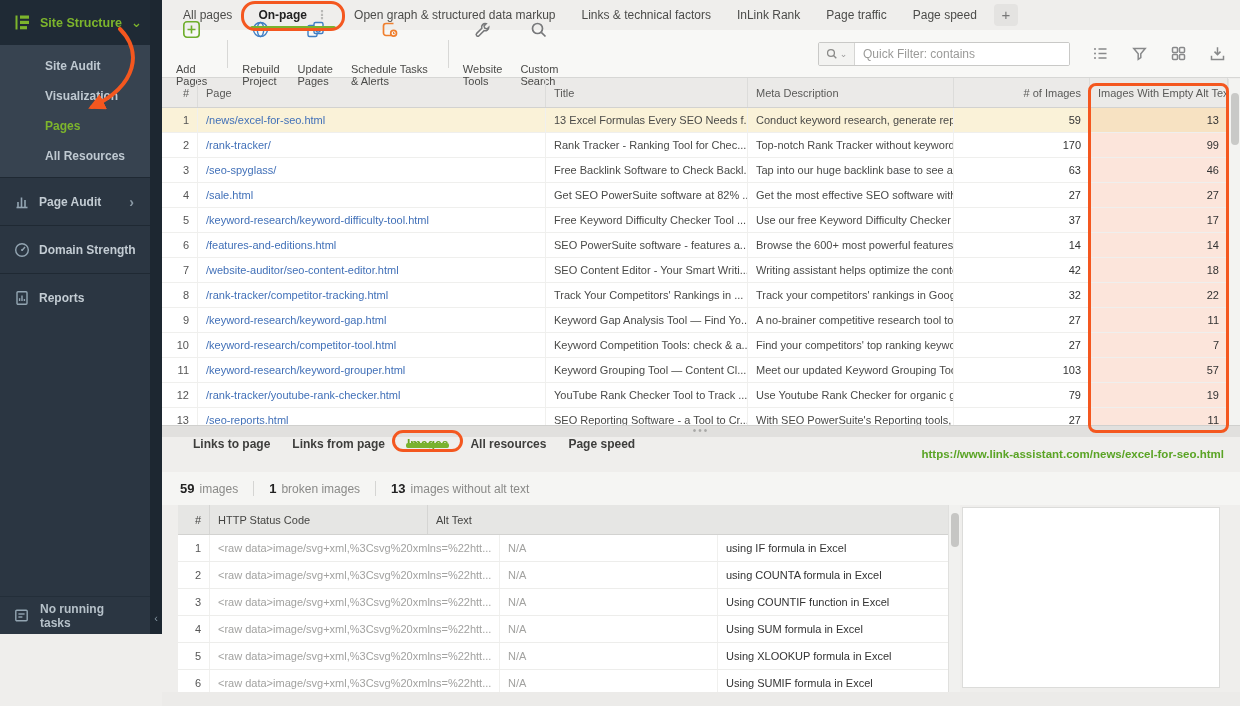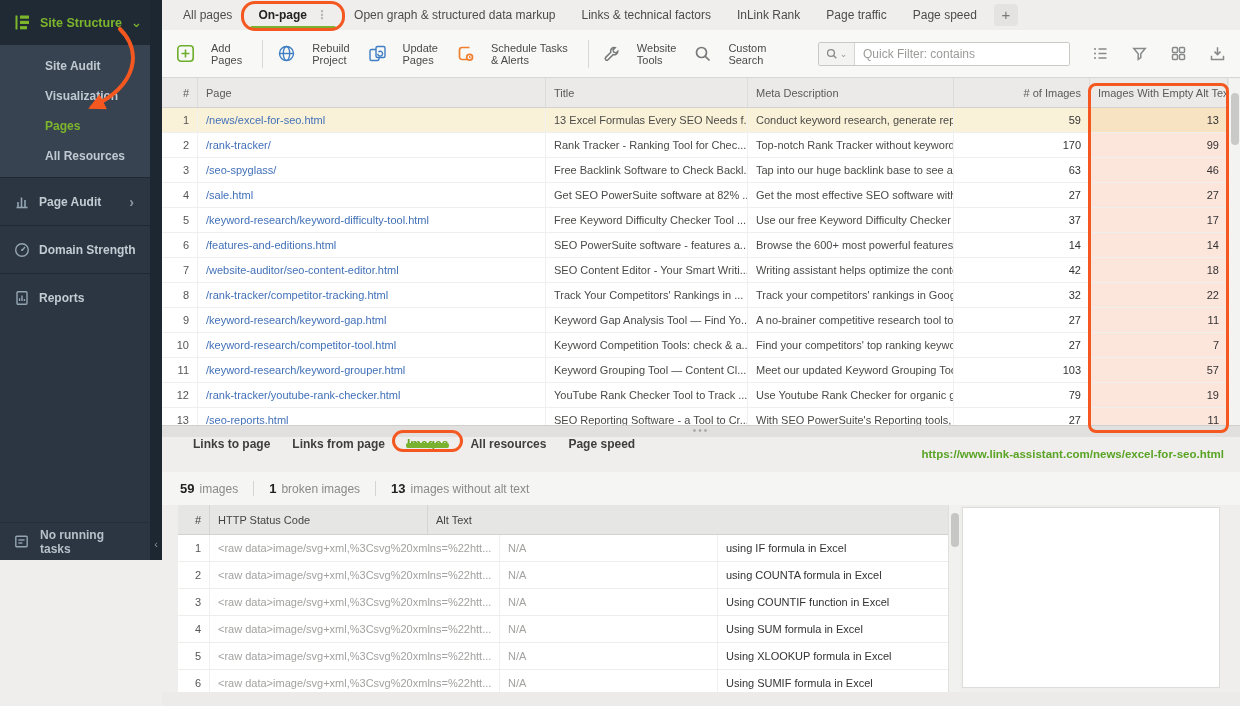--- a/index.html
+++ b/index.html
@@ -1,21 +1,21 @@
 <!DOCTYPE html>
 <html><head>
 <meta charset="utf-8">
 <style>
   * { margin:0; padding:0; box-sizing:border-box; }
   html,body { width:1240px; height:706px; overflow:hidden; }
   body { font-family:"Liberation Sans","DejaVu Sans",sans-serif; font-size:12px; color:#3c3c3a; background:#efeeec; }
   #app { position:relative; width:1240px; height:706px; }
 
   
-  #sidebar { position:absolute; left:0; top:0; width:162px; height:560px; background:#2b3642;border-radius:19px; }
+  #sidebar { position:absolute; left:0; top:0; width:162px; height:634px; background:#2b3642;border-radius:19px; }
   .sb-strip { position:absolute; right:0; top:0; bottom:0; width:12px; background:#1d2731; }
   .sb-collapse { position:absolute; bottom:10px; left:0; width:12px; text-align:center; color:#8494a0; font-size:11px; cursor:pointer; }
   .sb-header { height:45px; background:#1f2a35; display:flex; align-items:center; padding:0 14px; color:#7db52c; font-weight:bold; font-size:12.5px; position:relative; }
   .sb-header .lbl { margin-left:9px; }
   .sb-header .chev { position:absolute; right:20px; color:#7db52c; font-size:13px; }
   .sb-sub { background:#374350; padding:6px 0; width:150px; }
   .sb-subitem { height:30px; line-height:30px; padding-left:45px; color:#bfc9d1; font-weight:bold; font-size:12px; cursor:pointer; }
   .sb-subitem.active span { color:#7db52c; }
   .sb-section { height:48px; width:150px; display:flex; align-items:center; padding:0 14px; color:#c3ccd3; font-weight:bold; font-size:12px; border-top:1px solid #1f2933; background:#2b3642; cursor:pointer; position:relative; }
   .sb-section .lbl { margin-left:9px; }
@@ -35,21 +35,21 @@
   .tab { position:relative; display:flex; align-items:center; padding:0 13px; color:#4c4c4a; font-size:12px; cursor:pointer; white-space:nowrap; }
   .tab.active { font-weight:bold; color:#222; }
   .tab.active::after { content:""; position:absolute; left:5px; right:5px; bottom:0; height:4px; background:#79b22e; border-radius:2px; }
   .tab.active::before { content:""; position:absolute; top:1px; bottom:-1px; left:-4px; right:-4px; border:3px solid #f4571f; border-radius:14px; z-index:6; pointer-events:none; }
   .tab-dots { margin-left:9px; color:#b9b9b7; font-size:12px; }
   .tab-dots:empty { display:none; }
   .tab-add { align-self:center; width:24px; height:22px; margin-left:4px; background:#e4e3e1; border-radius:4px; color:#777; text-align:center; line-height:21px; font-size:15px; cursor:pointer; }
 
   
   .toolbar { height:48px; background:#f8f8f6; border-bottom:1px solid #d7d7d5; display:flex; align-items:center; padding:0 14px; }
-  .tbtn { display:flex; align-items:center; gap:16px; cursor:pointer; margin-right:18px; }
+  .tbtn { display:flex; align-items:center; gap:24px; cursor:pointer; margin-right:18px;flex-direction:column; }
   .tbtn .txt { font-size:11px; line-height:12px; color:#4a4a48; }
   .tsep { width:1px; height:28px; background:#d8d8d6; margin:0 14px 0 2px; }
   .tb-right { margin-left:auto; display:flex; align-items:center; }
   .filter { display:flex; align-items:stretch; width:252px; height:24px; border:1px solid #c9c9c7; background:#fff; border-radius:2px; overflow:hidden; }
   .filter-prefix { flex:0 0 36px; background:#f3f3f1; border-right:1px solid #d5d5d3; display:flex; align-items:center; justify-content:center; gap:2px; color:#8a8a88; cursor:pointer; }
   .filter-prefix .caret { font-size:9px; color:#999; }
   .filter input { flex:1; border:none; outline:none; font-size:12px; padding:0 8px; color:#a21caf; font-family:inherit; }
   .filter input::placeholder { color:#9b9b99; }
   .icon-btn { margin-left:22px; color:#88898a; cursor:pointer; display:flex; align-items:center; }
 

